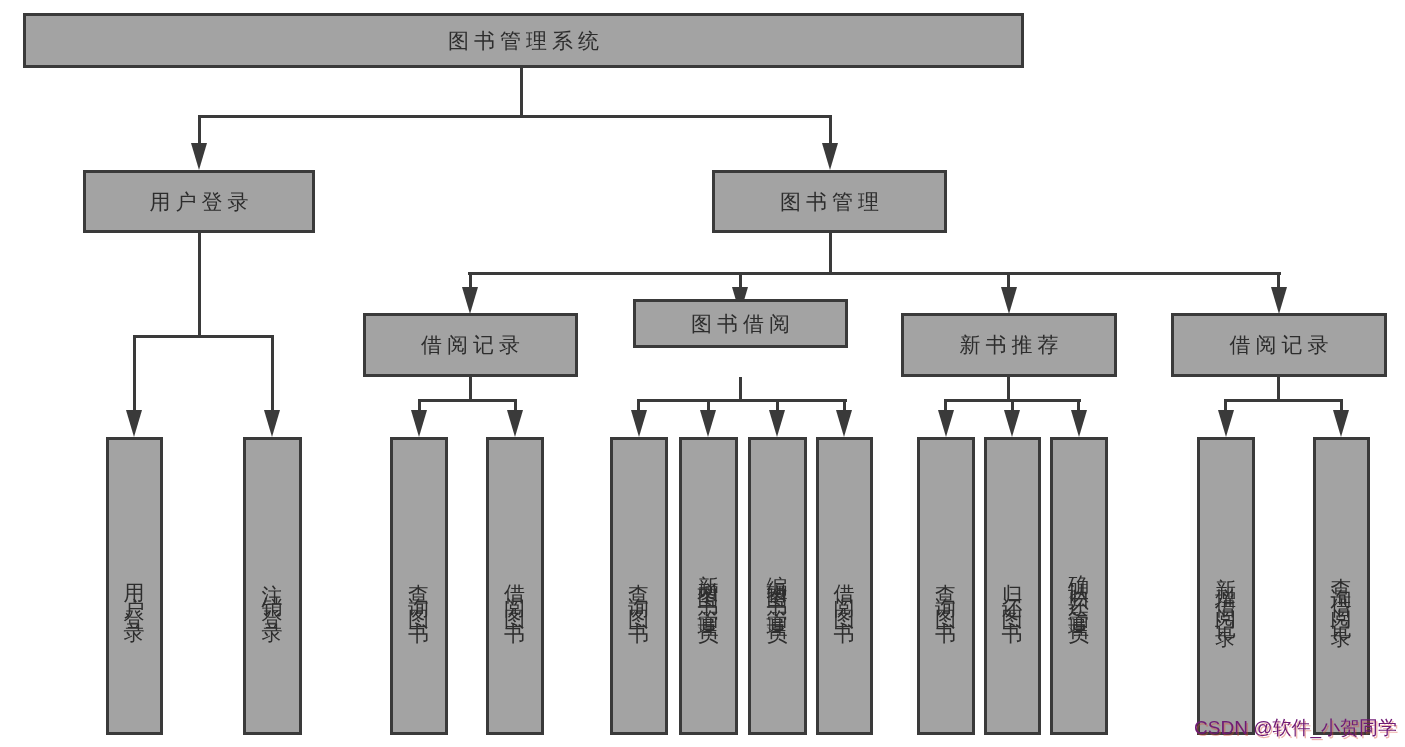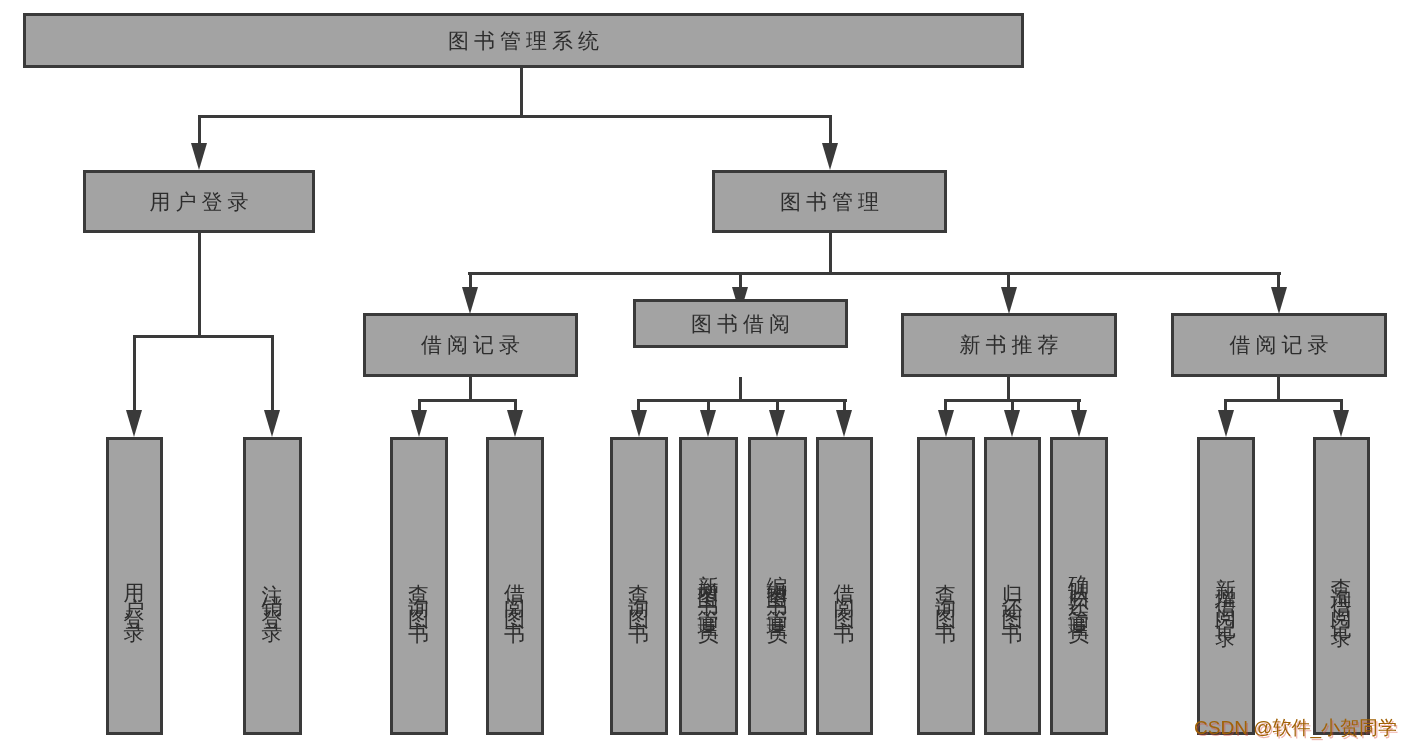--- a/index.html
+++ b/index.html
@@ -19,21 +19,21 @@
   .ls-4{letter-spacing:13px;padding-top:13px;}
   .ls-6{letter-spacing:10px;padding-top:10px;}
   .ls-long{letter-spacing:7px;padding-top:7px;}
   .ln{position:absolute;background:#3a3a3a;}
   .ar{
     position:absolute;width:0;height:0;
     border-left:8px solid transparent;border-right:8px solid transparent;
     border-top:27px solid #3a3a3a;
   }
   .watermark{
-    position:absolute;right:8px;bottom:6px;font-size:19px;color:#a16207;
+    position:absolute;right:8px;bottom:6px;font-size:19px;color:#701a75;
     text-shadow:1.5px 1.5px 0 rgba(214,72,56,0.40);white-space:nowrap;
   }
 </style>
 </head>
 <body>
 
 <div id="stage">
 
   <div class="ln" style="left:520px;top:68px;width:3px;height:50px;"></div>
   <div class="ln" style="left:198px;top:115px;width:634px;height:3px;"></div>

